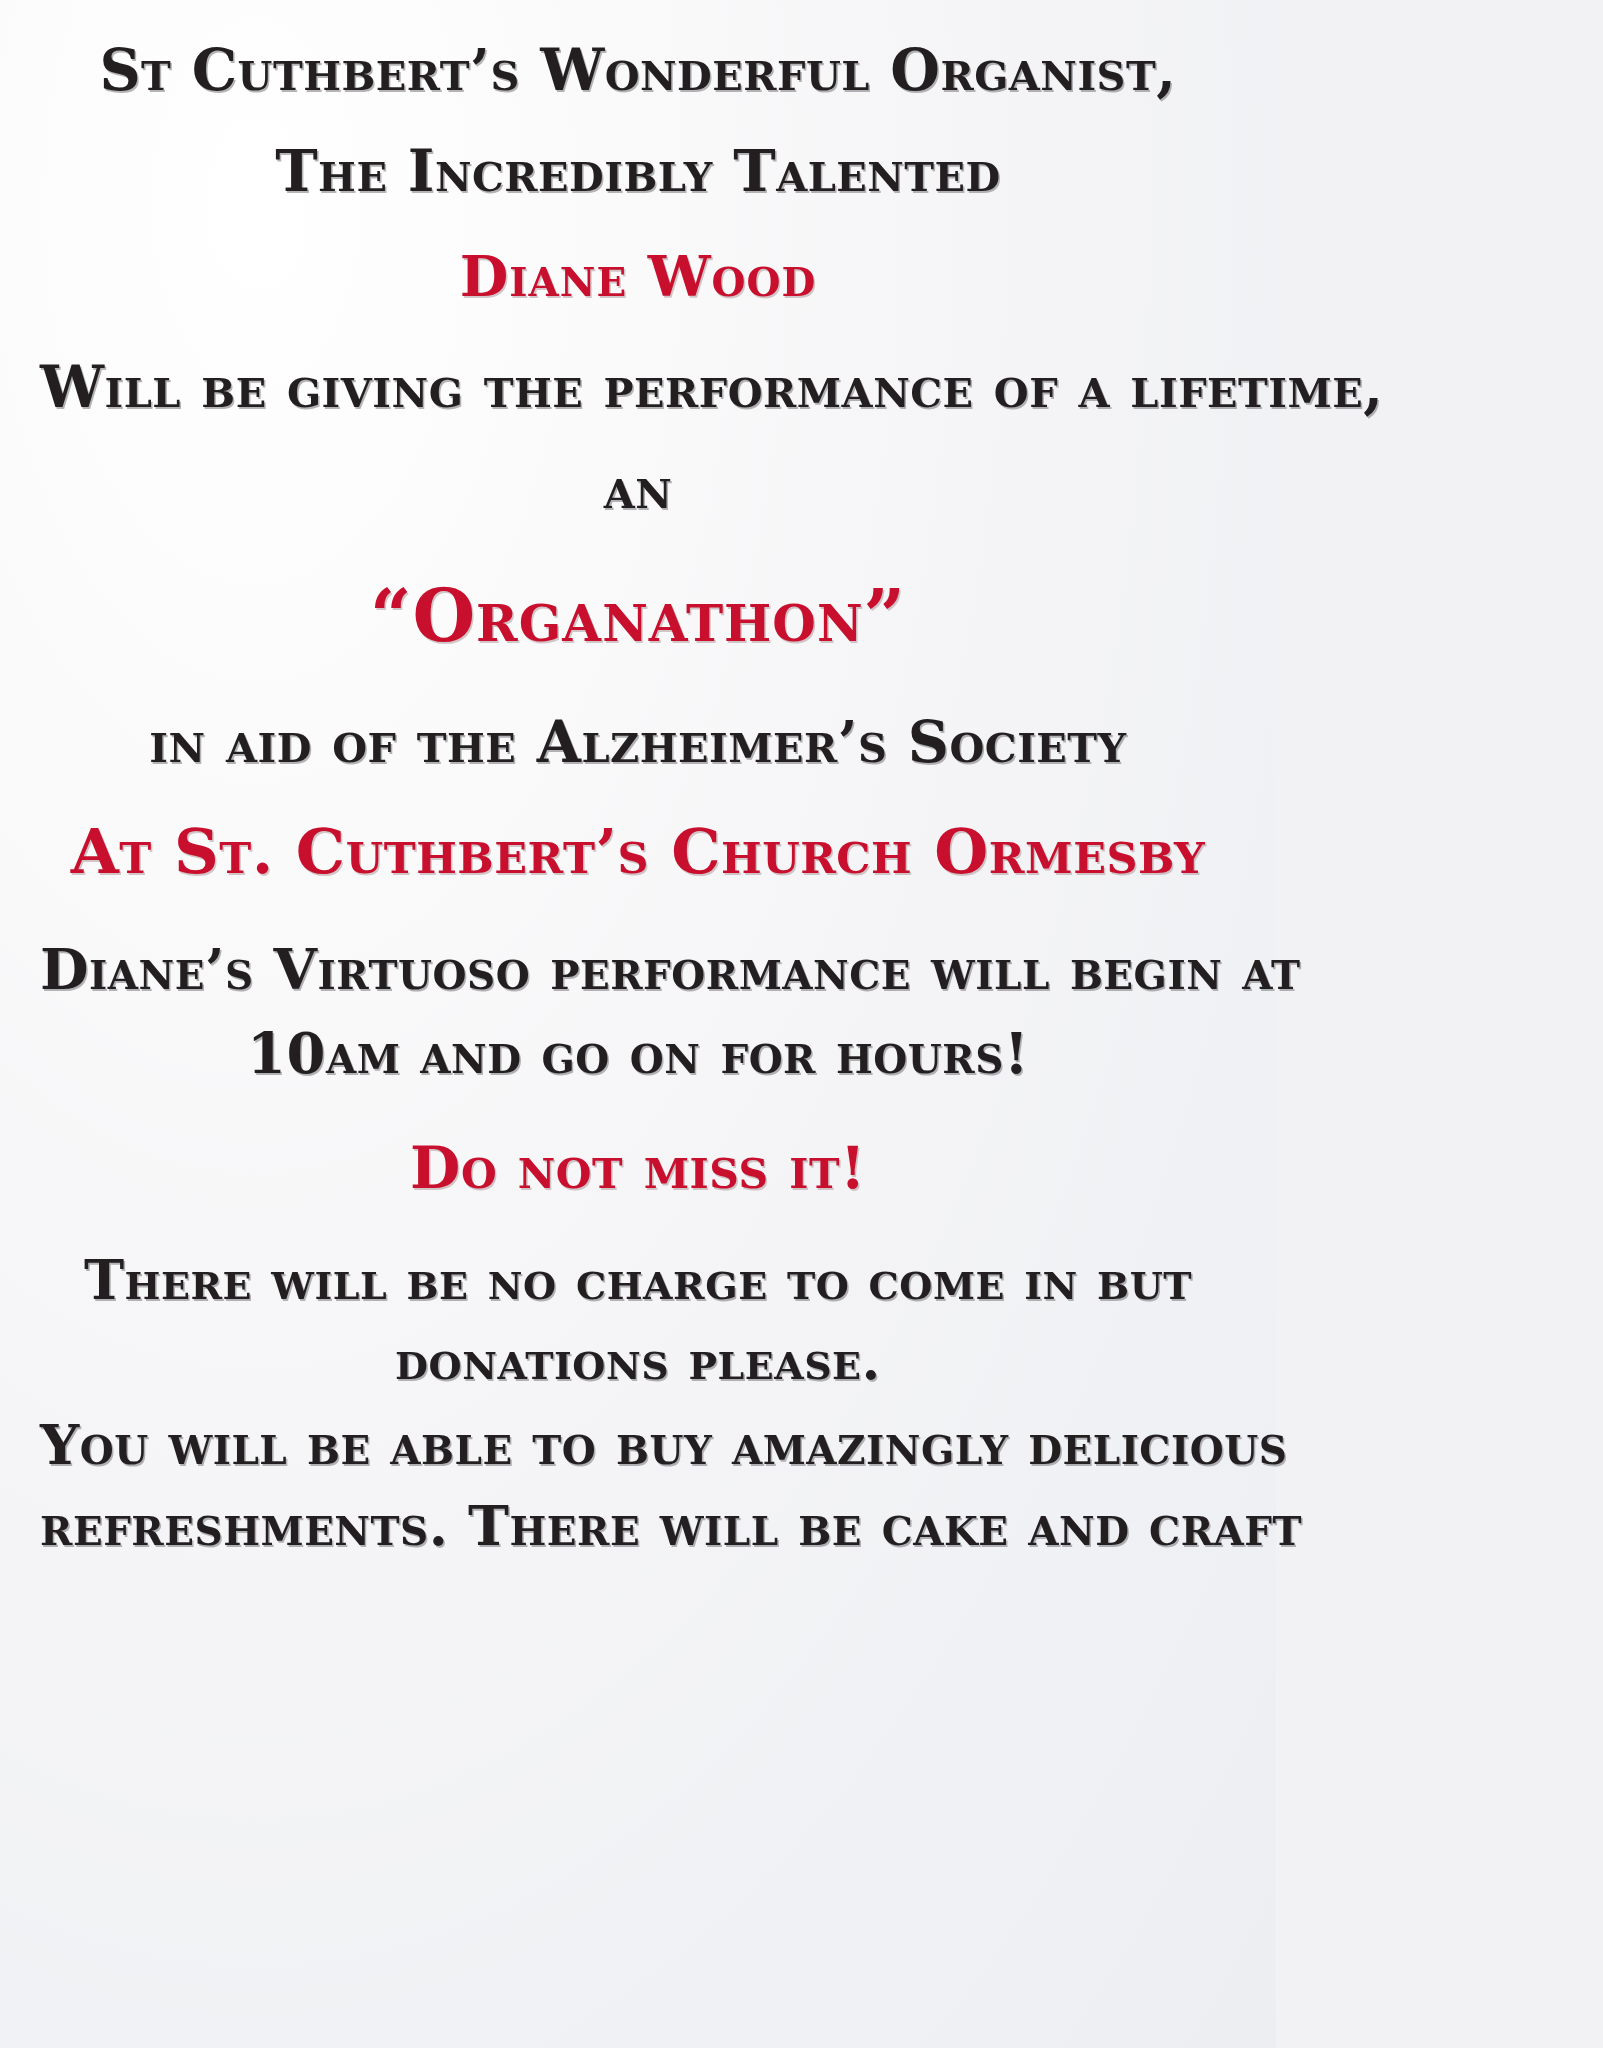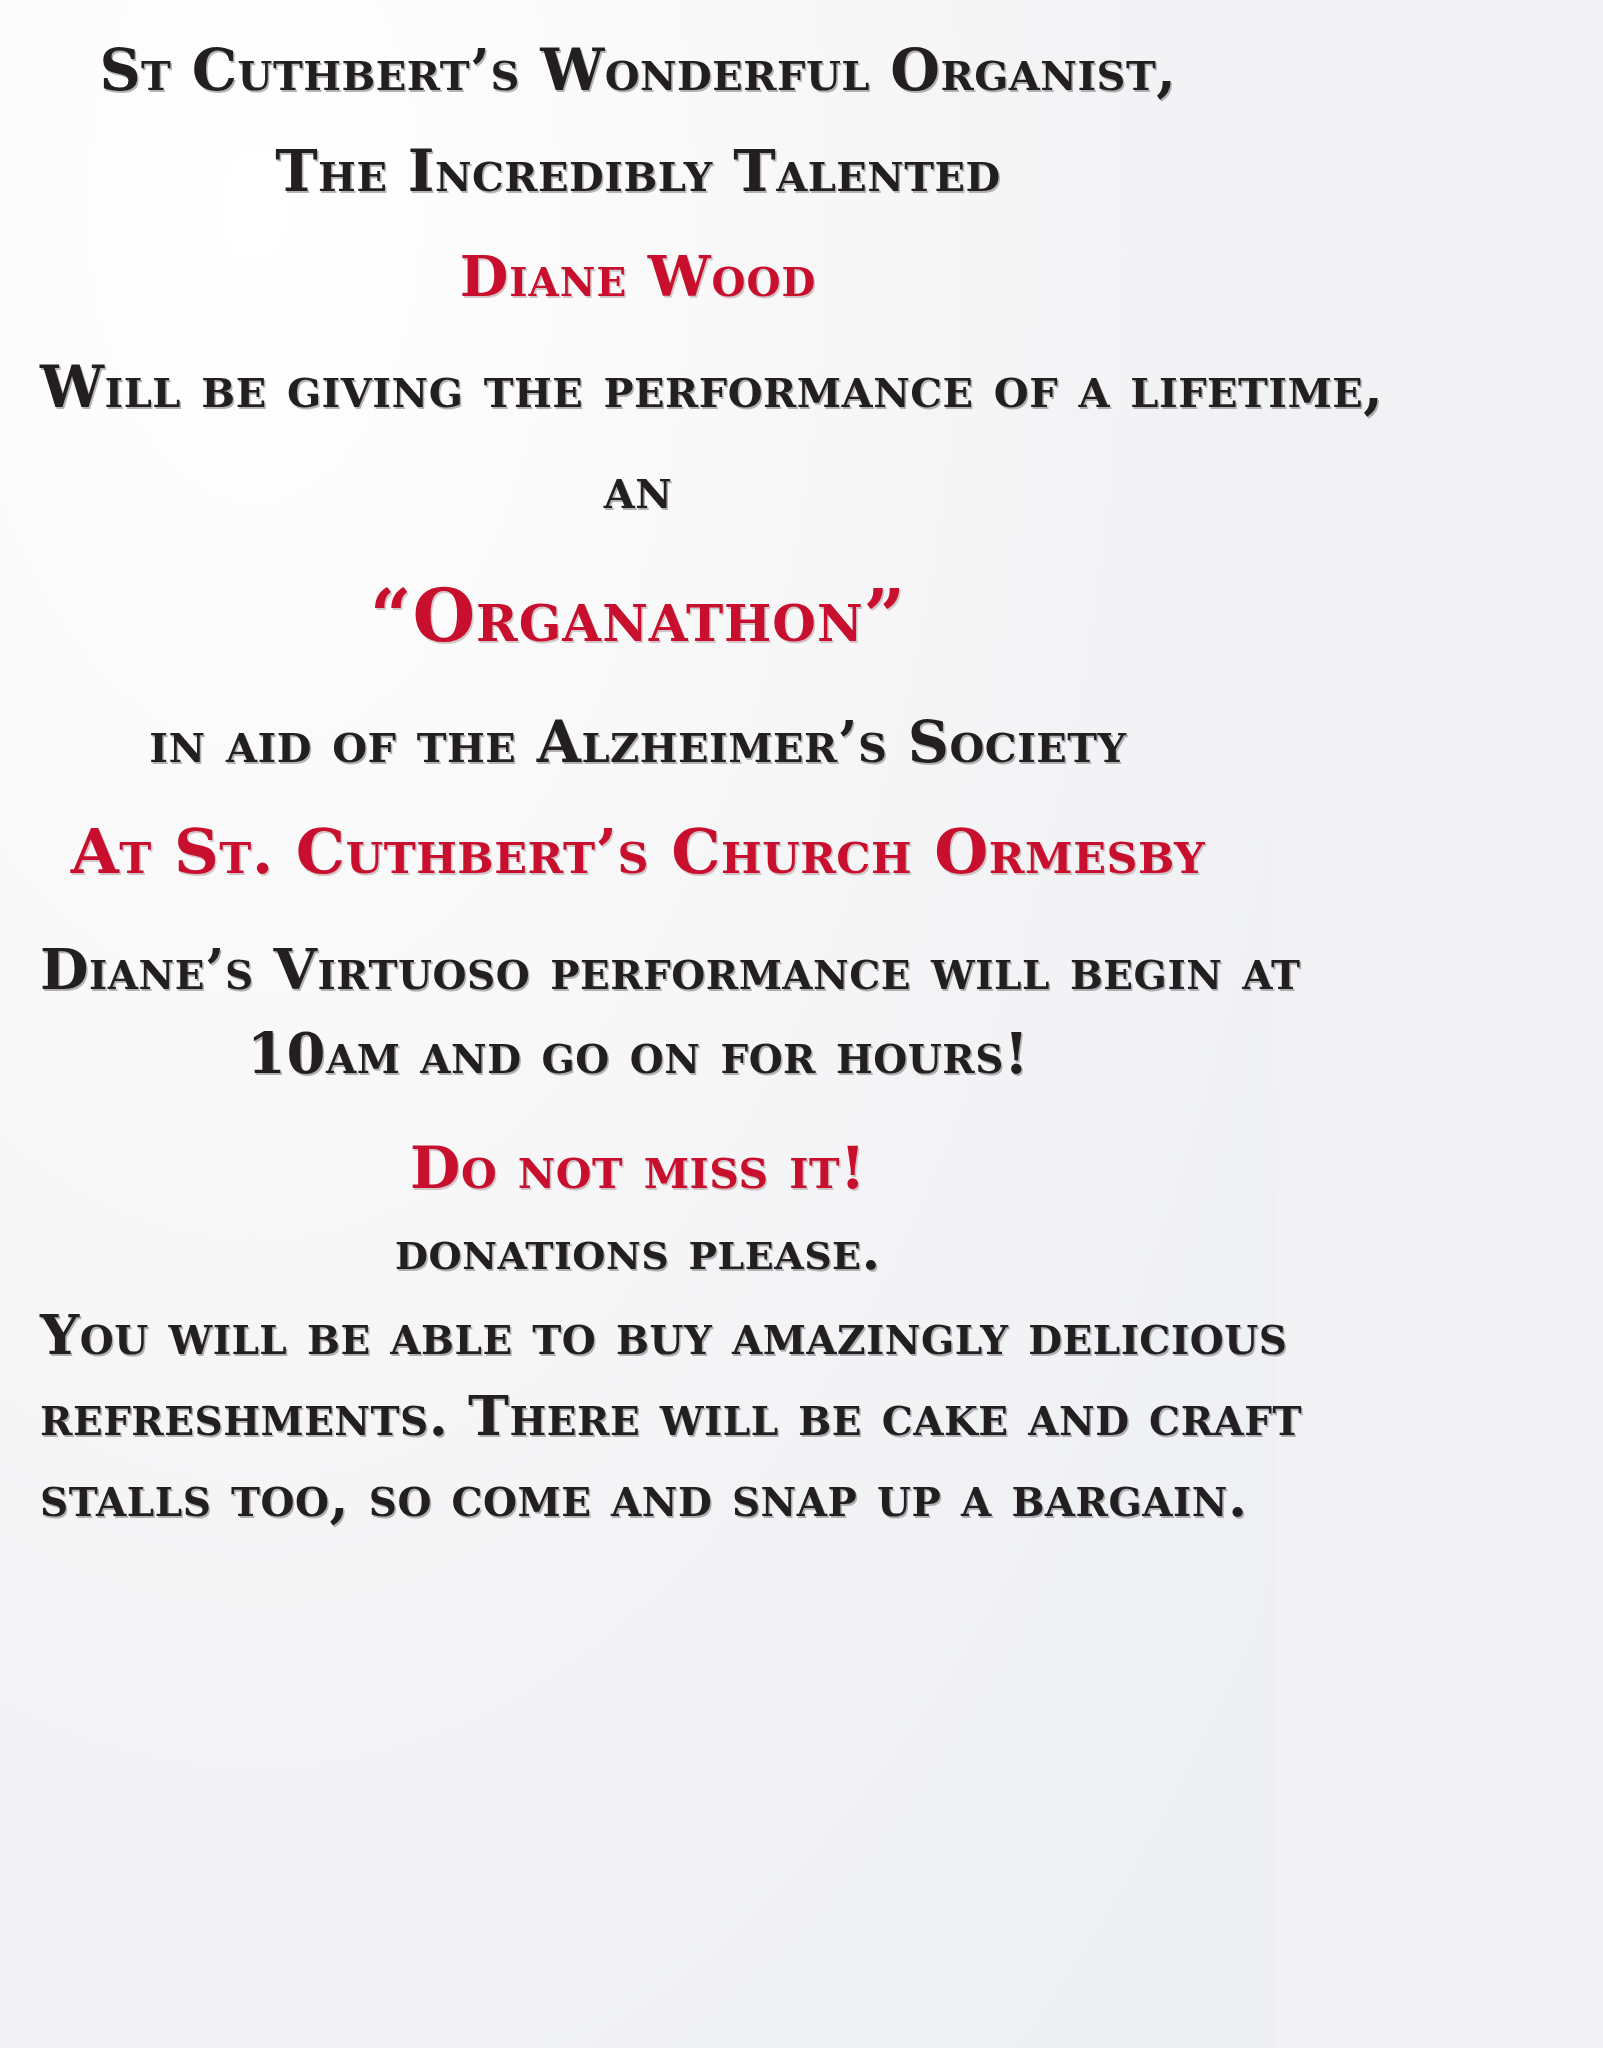--- a/index.html
+++ b/index.html
@@ -87,22 +87,22 @@
 
   <div class="line l-8 red">At St. Cuthbert’s Church Ormesby</div>
 
 
   <div class="line l-10">Diane’s Virtuoso performance will begin at</div>
 
   <div class="line l-11">10am and go on for hours!</div>
 
   <div class="line l-12 red">Do not miss it!</div>
 
+  <div class="line l-13">There will be no charge to come in but</div>
 
   <div class="line l-14">donations please.</div>
 
   <div class="line l-15">You will be able to buy amazingly delicious</div>
 
   <div class="line l-16">refreshments. There will be cake and craft</div>
 
-  <div class="line l-17">stalls too, so come and snap up a bargain.</div>
 
 </div>
 
 </body></html>

